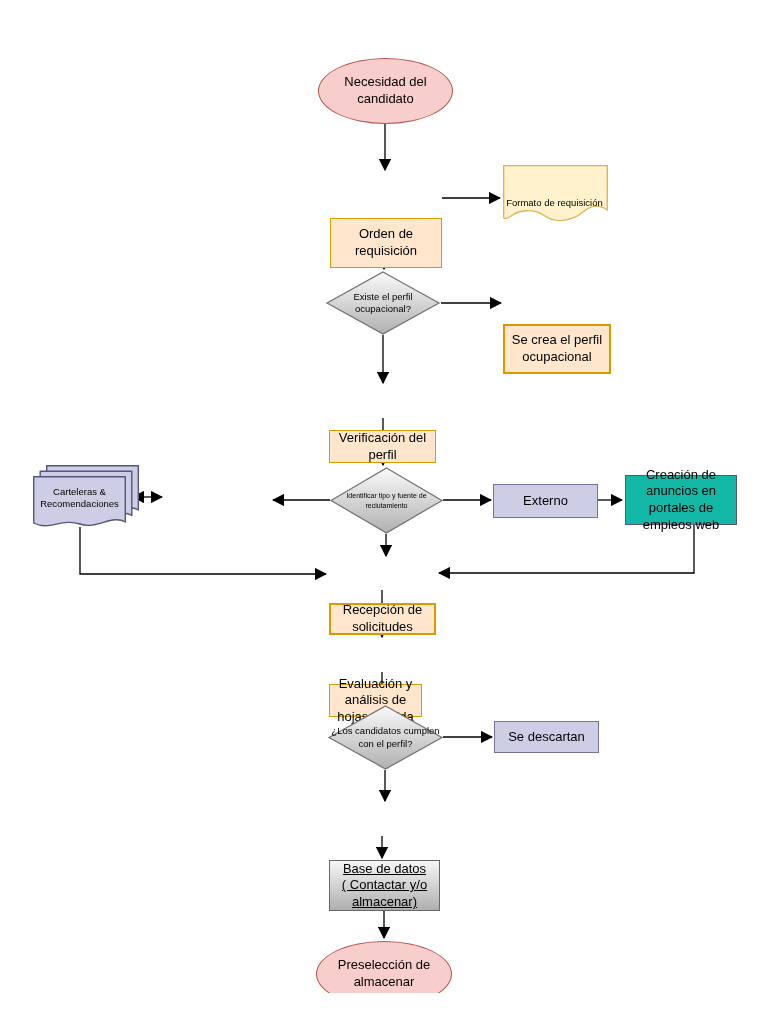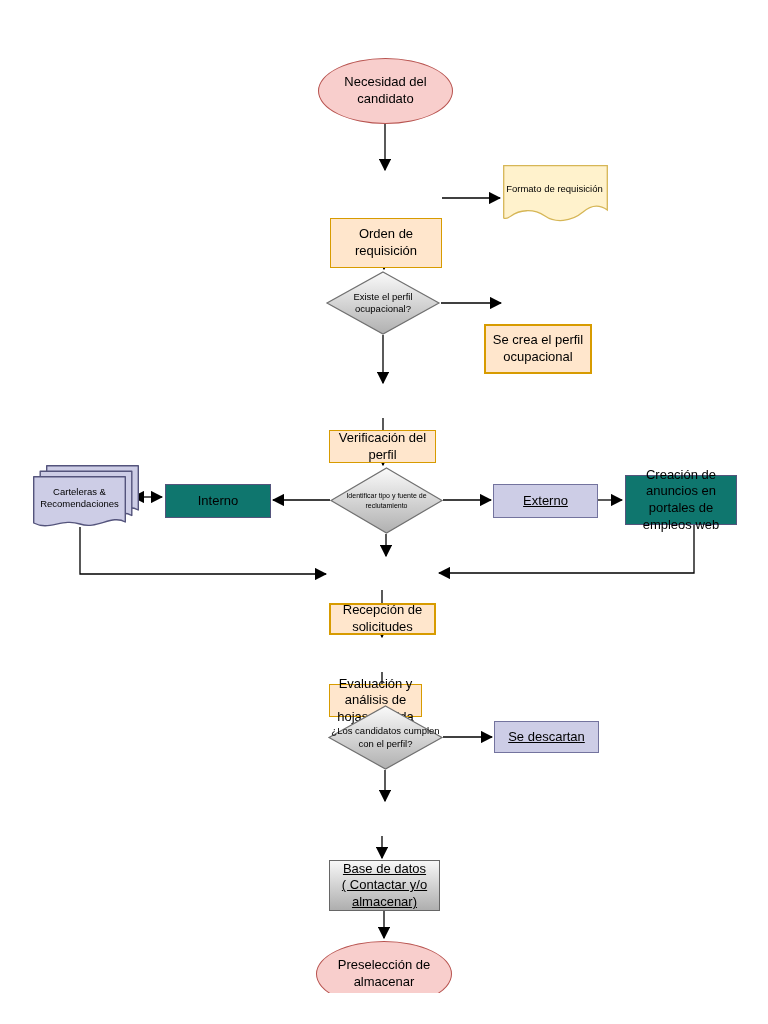--- a/index.html
+++ b/index.html
@@ -8,22 +8,22 @@
     font-family:"Liberation Sans","DejaVu Sans",sans-serif;
     color:#000;overflow:hidden;
   }
   .node{
     position:absolute;box-sizing:border-box;
     display:flex;align-items:center;justify-content:center;
     text-align:center;font-size:13px;line-height:1.28;padding:2px 4px;
   }
   .proc-orange{background:#ffe6cc;border:1.4px solid #d79b00;margin-top:45px;}
   .proc-gold{background:#ffe6cc;border:2px solid #d9a93c;}
-  .proc-purple{background:#0f766e;border:1.4px solid #54547c;}
-  .proc-purple-lt{background:#cdcde6;border:1.4px solid #73739e;text-decoration:underline;}
+  .proc-purple{background:#14b8a6;border:1.4px solid #54547c;}
+  .proc-purple-lt{background:#cdcde6;border:1.4px solid #73739e;}
   .terminator{background:#f8cecc;border:1.5px solid #b85450;border-radius:50%;}
   .datastore{background:linear-gradient(#f7f7f7,#aeaeae);border:1.3px solid #666666;}
   .shape-wrap{position:absolute;}
   .shape-wrap svg{position:absolute;left:0;top:0;overflow:visible;}
   .shape-lbl{
     position:absolute;display:flex;align-items:center;justify-content:center;
     text-align:center;font-size:9.5px;line-height:1.28;
   }
   .lbl-small{font-size:7px;line-height:1.3;}
   #connector-layer{position:absolute;left:0;top:0;pointer-events:none;}
@@ -79,33 +79,33 @@
   
   <div class="node proc-orange" style="left:330px;top:173px;width:112px;height:50px;">
     <span>Orden de requisición</span>
   </div>
 
   
   <div class="shape-wrap" style="left:503px;top:165px;width:105px;height:62px;">
     <svg width="105" height="62">
       <path d="M0.7,0.7 L104.3,0.7 L104.3,45 C96,39 88,40 80,47 C68,57 52,58 42,51 C30,43 16,45 8,51 C5,53 2,54 0.7,53 Z" fill="#fff2cc" stroke="#d6b656" stroke-width="1.3"></path>
     </svg>
-    <div class="shape-lbl" style="left:0;top:2px;width:103px;height:44px;">Formato de requisición</div>
+    <div class="shape-lbl" style="left:0;top:16px;width:103px;height:44px;">Formato de requisición</div>
   </div>
 
   
   <div class="shape-wrap" style="left:326px;top:271px;width:114px;height:64px;">
     <svg width="114" height="64">
       <polygon points="57,1 113,32 57,63 1,32" fill="url(#grad-diamond)" stroke="#707070" stroke-width="1.2"></polygon>
     </svg>
     <div class="shape-lbl" style="left:7px;top:0;width:100px;height:64px;">Existe el perfil ocupacional?</div>
   </div>
 
   
-  <div class="node proc-orange" style="left:484px;top:279px;width:108px;height:50px;border-width:2px;">
+  <div class="node proc-orange" style="left:503px;top:279px;width:108px;height:50px;border-width:2px;">
     <span>Se crea el perfil ocupacional</span>
   </div>
 
   
   <div class="node proc-orange" style="left:329px;top:385px;width:107px;height:33px;">
     <span>Verificación del perfil</span>
   </div>
 
   
   <div class="shape-wrap" style="left:33px;top:465px;width:107px;height:68px;">
@@ -113,23 +113,20 @@
       <g fill="#cdcde6" stroke="#54547c" stroke-width="1.4" stroke-linejoin="round">
         <path transform="translate(13,0)" d="M0.7,0.7 L92.3,0.7 L92.3,45 C79,37 64,53 47,47 C29,41 16,54 0.7,46 Z"></path>
         <path transform="translate(6.5,5.5)" d="M0.7,0.7 L92.3,0.7 L92.3,45 C79,37 64,53 47,47 C29,41 16,54 0.7,46 Z"></path>
         <path transform="translate(0,11)" d="M0.7,0.7 L92.3,0.7 L92.3,46 C79,38 64,54 47,48 C29,42 16,55 0.7,47 Z"></path>
       </g>
     </svg>
     <div class="shape-lbl" style="left:0;top:12px;width:93px;height:42px;">Carteleras &amp; Recomendaciones</div>
   </div>
 
   
-  <div class="node proc-purple" style="left:165px;top:484px;width:106px;height:34px;">
-    <span>Interno</span>
-  </div>
 
   
   <div class="shape-wrap" style="left:330px;top:467px;width:113px;height:67px;">
     <svg width="113" height="67">
       <polygon points="56.5,1 112,33.5 56.5,66 1,33.5" fill="url(#grad-diamond)" stroke="#707070" stroke-width="1.2"></polygon>
     </svg>
     <div class="shape-lbl lbl-small" style="left:5px;top:0;width:103px;height:67px;">Identificar tipo y fuente de reclutamiento</div>
   </div>
 
   

